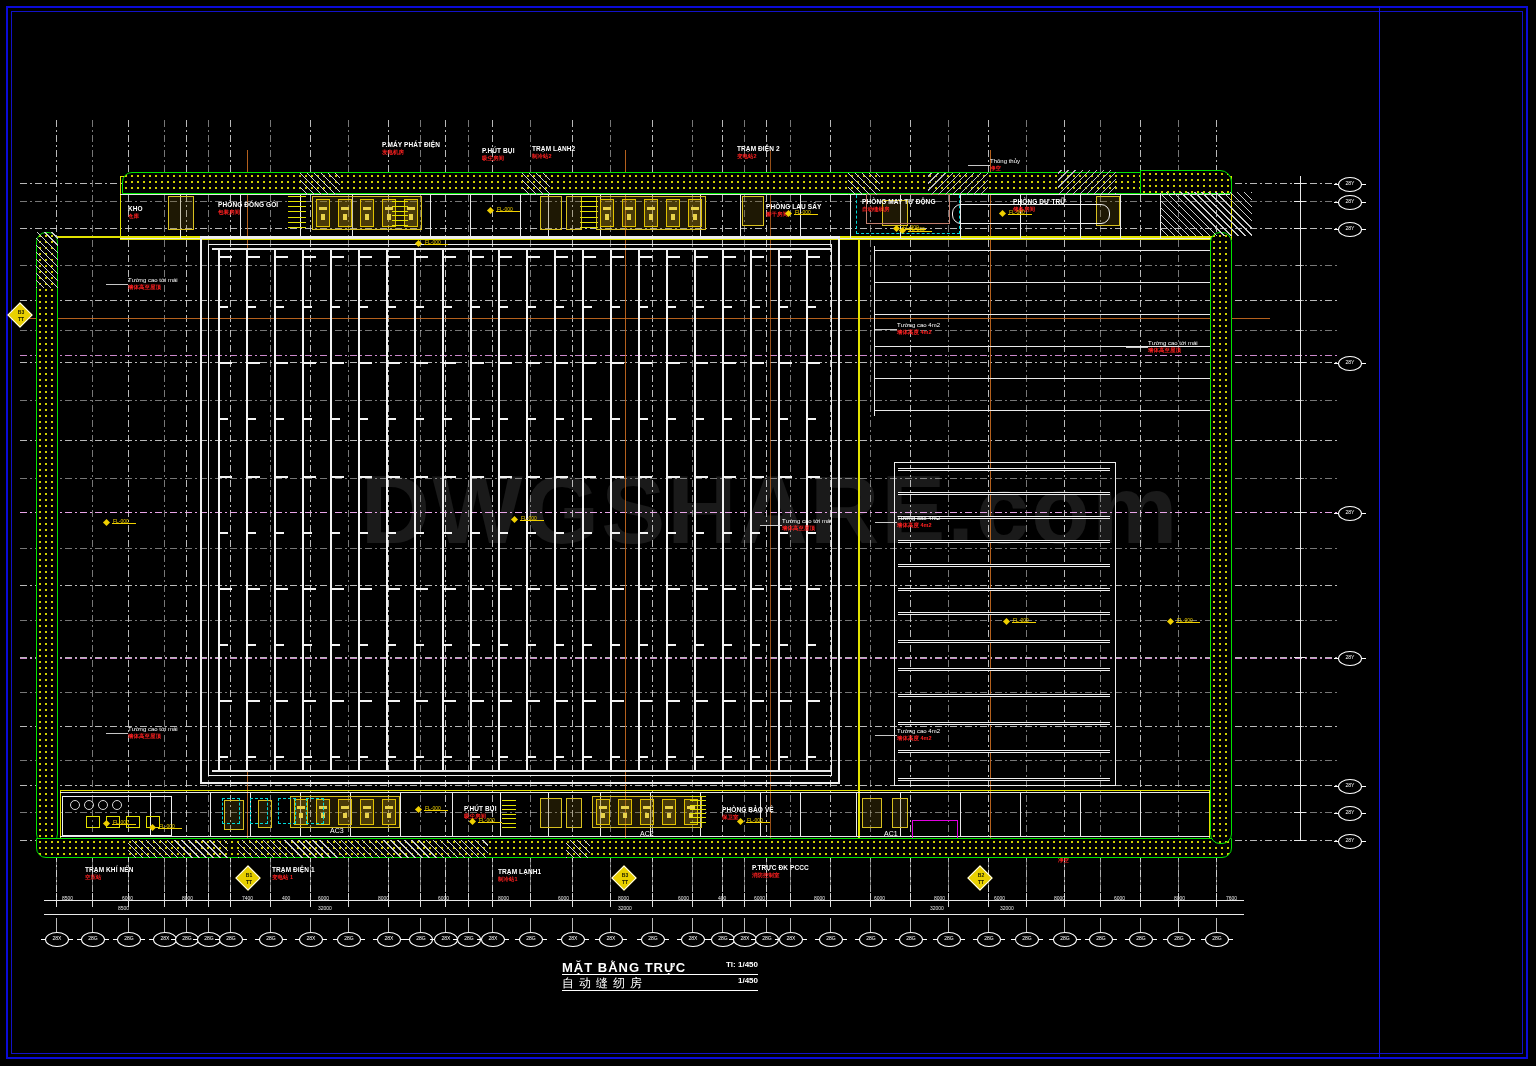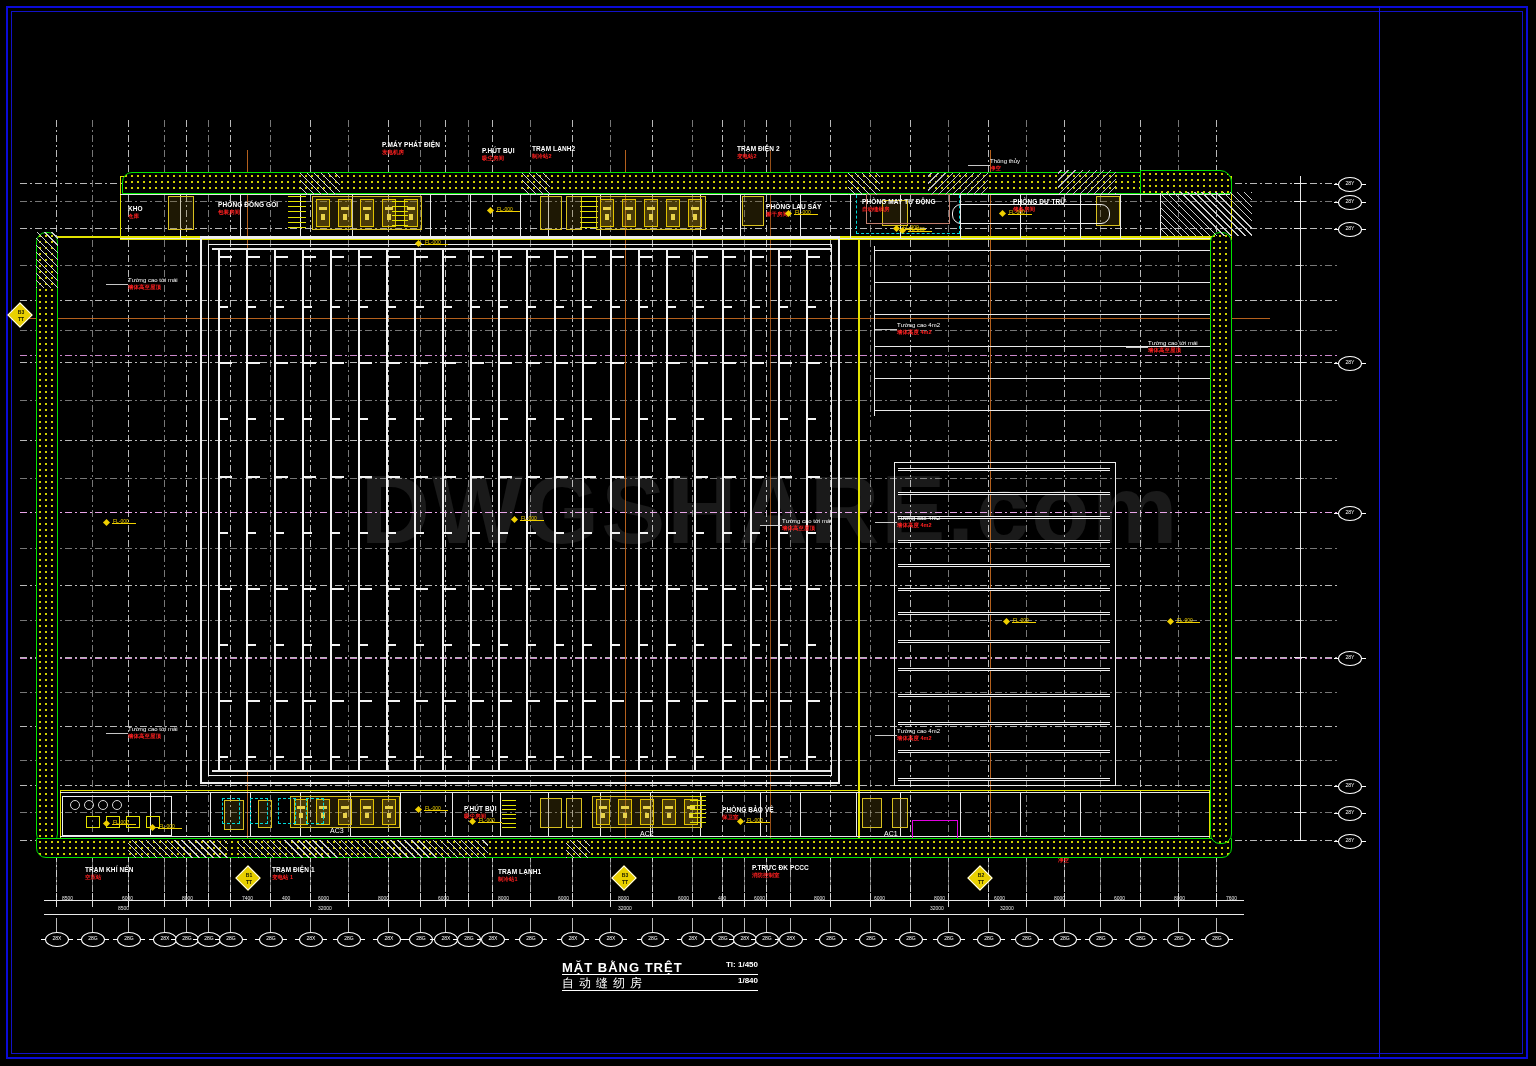--- a/index.html
+++ b/index.html
@@ -1056,21 +1056,21 @@
   <div class="hatch45" style="left:848px;top:173px;width:32px;height:22px;"></div>
   <div class="hatch45b" style="left:928px;top:173px;width:60px;height:22px;"></div>
   <div class="hatch45b" style="left:1058px;top:170px;width:58px;height:24px;"></div>
   <div class="hatch45" style="left:1160px;top:192px;width:92px;height:44px;"></div>
   <div class="hatch45" style="left:128px;top:840px;width:100px;height:18px;"></div>
   <div class="hatch45" style="left:238px;top:840px;width:250px;height:18px;"></div>
   <div class="hatch45" style="left:566px;top:840px;width:24px;height:18px;"></div>
   <div class="hatch45" style="left:36px;top:232px;width:22px;height:56px;"></div>
 
   <div class="tb" style="left:562px;top:960px;width:196px;height:34px;">
-    <div class="l1">MẶT BẰNG TRỆT</div>
+    <div class="l1">MẶT BẰNG TRỰC</div>
     <div class="rule" style="top:14px;width:196px;"></div>
     <div class="l2">自动缝纫房</div>
     <div class="rule" style="top:30px;width:196px;"></div>
     <div class="sc1">Tl: 1/450</div>
-    <div class="sc2">1/840</div>
+    <div class="sc2">1/450</div>
   </div>
 
 </div>
 
 </body></html>

